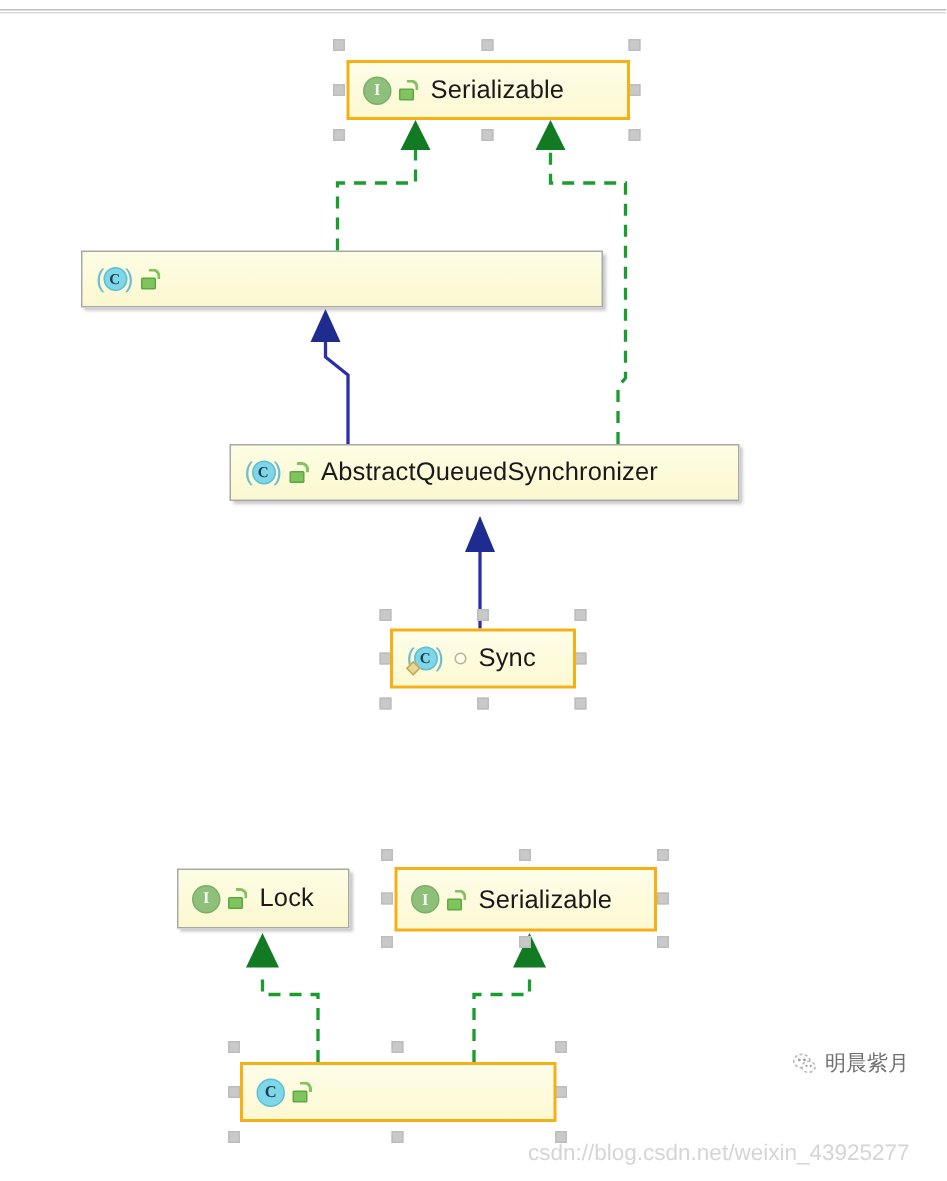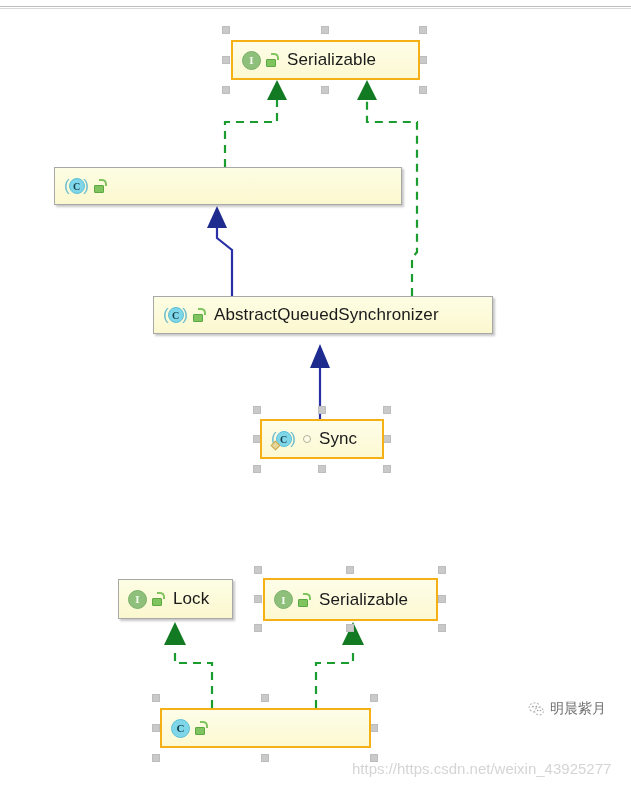--- a/index.html
+++ b/index.html
@@ -360,21 +360,21 @@
   <div class="node selected" style="left:160px; top:708px; width:211px; height:40px;">
     <span class="icon-wrap">
       <span class="ic-class">C</span>
     </span>
     <span class="ic-lock">
       <span class="shackle"></span>
         <span class="body"></span>
     </span>
   </div>
 
-  <div class="watermark-url" style="left:352px; top:760px;">https://https.csdn.net/weixin_43925277</div>
+  <div class="watermark-url" style="left:352px; top:760px;">csdn://blog.csdn.net/weixin_43925277</div>
 
   <div class="watermark-badge" style="left:528px; top:700px;">
     <svg width="17" height="17" viewBox="0 0 17 17">
       <ellipse cx="6.6" cy="6.4" rx="5.4" ry="4.5" fill="none" stroke="#b9b9b9" stroke-width="1.1" stroke-dasharray="2,1.6"></ellipse>
       <ellipse cx="11" cy="10.2" rx="4.4" ry="3.7" fill="#ffffff" stroke="#b9b9b9" stroke-width="1.1" stroke-dasharray="2,1.6"></ellipse>
       <circle cx="4.9" cy="5.6" r="0.9" fill="#9a9a9a"></circle>
       <circle cx="8.3" cy="5.6" r="0.9" fill="#9a9a9a"></circle>
       <circle cx="9.7" cy="9.5" r="0.75" fill="#9a9a9a"></circle>
       <circle cx="12.5" cy="9.5" r="0.75" fill="#9a9a9a"></circle>
     </svg>

